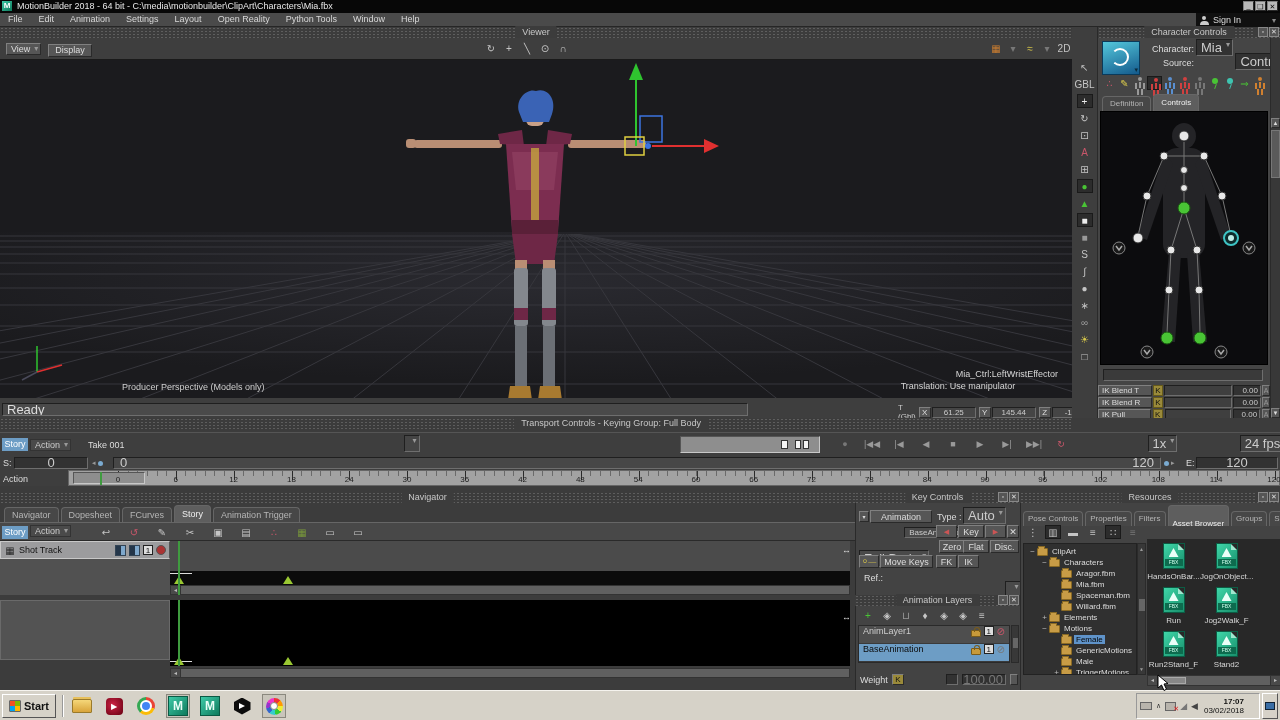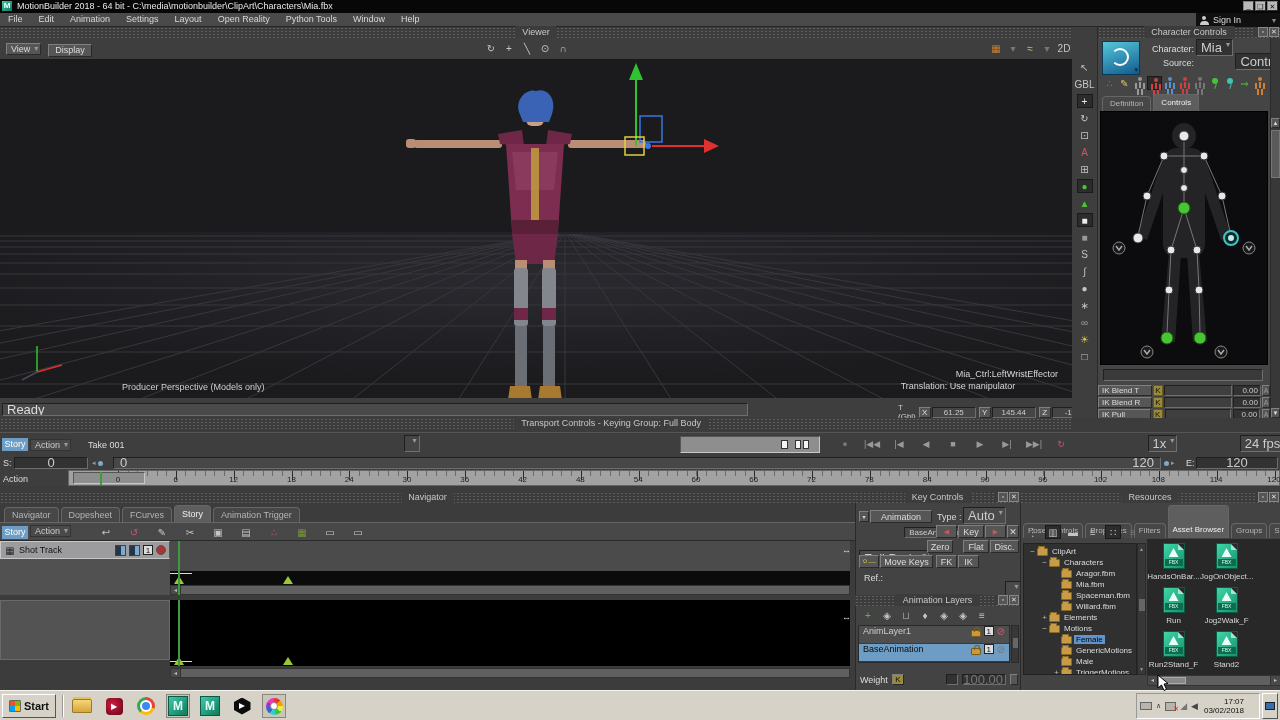--- a/index.html
+++ b/index.html
@@ -594,21 +594,21 @@
     <span class="abs btn" style="left:3px;top:8px;width:10px;height:11px;font-size:6px;line-height:10px">▾</span>
     <span class="abs btn" style="left:14px;top:7px;width:62px;height:13px;line-height:12px">Animation</span>
     <span class="abs" style="left:81px;top:9px;color:#ddd">Type :</span>
     <span class="abs sunk drop" style="left:107px;top:7px;width:54px;height:13px;background:#4a4a4a;line-height:11px">Auto</span>
     <span class="abs sunk drop" style="left:3px;top:22px;width:74px;height:13px;background:#4a4a4a;line-height:11px;font-size:8px">BaseAnimation</span>
     <span class="abs btn" style="left:80px;top:22px;width:21px;height:13px;font-size:7px;line-height:12px;color:#c55">◀</span>
     <span class="abs btn" style="left:102px;top:22px;width:26px;height:13px;line-height:12px">Key</span>
     <span class="abs btn" style="left:129px;top:22px;width:21px;height:13px;font-size:7px;line-height:12px;color:#c55">▶</span>
     <span class="abs btn" style="left:151px;top:22px;width:12px;height:13px;line-height:12px;color:#ddd">✕</span>
     <span class="abs sunk drop" style="left:3px;top:37px;width:74px;height:13px;background:#4a4a4a;line-height:11px">Full Body</span>
-    <span class="abs btn" style="left:71px;top:37px;width:26px;height:13px;line-height:12px">Zero</span>
+    <span class="abs btn" style="left:83px;top:37px;width:26px;height:13px;line-height:12px">Zero</span>
     <span class="abs btn" style="left:107px;top:37px;width:26px;height:13px;line-height:12px">Flat</span>
     <span class="abs btn" style="left:134px;top:37px;width:29px;height:13px;line-height:12px">Disc.</span>
     <span class="abs btn" style="left:3px;top:52px;width:20px;height:13px;color:#c9b84a;font-size:8px;line-height:11px">⚪—</span>
     <span class="abs btn" style="left:24px;top:52px;width:53px;height:13px;line-height:12px">Move Keys</span>
     <span class="abs btn" style="left:80px;top:52px;width:21px;height:13px;line-height:12px">FK</span>
     <span class="abs btn" style="left:102px;top:52px;width:21px;height:13px;line-height:12px">IK</span>
     <span class="abs btn drop" style="left:124px;top:52px;width:39px;height:13px;line-height:12px;font-size:8px">Sync. All</span>
     <span class="abs" style="left:8px;top:70px;color:#ddd">Ref.:</span>
     <span class="abs sunk drop" style="left:30px;top:68px;width:130px;height:13px;background:#4a4a4a"></span>
   </div>
@@ -665,21 +665,21 @@
         <i class="pbx">▫</i>
         <i class="pbx">✕</i>
       </span>
   </div>
   <div class="abs" style="left:1020px;top:503px;width:260px;height:187px;background:#434343;border-left:1px solid #2a2a2a;overflow:hidden">
     <div class="abs tabs" style="left:2px;top:2px">
 
     <span class="tab f8" style="padding:0 4px">Pose Controls</span>
         <span class="tab f8" style="padding:0 4px">Properties</span>
         <span class="tab f8" style="padding:0 4px">Filters</span>
-        <span class="tab f8 active" style="padding:16px 4px">Asset Browser</span>
+        <span class="tab f8 active" style="padding:10px 4px">Asset Browser</span>
         <span class="tab f8" style="padding:0 4px">Groups</span>
         <span class="tab f8" style="padding:0 4px">Sets</span>
       </div>
     <div class="abs row" style="left:4px;top:22px;gap:4px">
 
     <span class="ic cw">⋮</span>
         <span class="ic cw act">▥</span>
         <span class="ic cw">▬</span>
         <span class="ic cw">≡</span>
         <span class="ic cw act">∷</span>
@@ -833,21 +833,21 @@
           <i class="inner" style="font-style:normal"></i>
         </span>
       </div>
     <div class="abs row" style="left:1136px;top:2px;width:124px;height:26px;border:1px solid;border-color:#999 #fff #fff #999;gap:4px;padding:0 3px">
       <span class="kb"></span>
       <span style="color:#333;font-size:7px">∧</span>
       <span class="netic"></span>
       <span style="color:#777;font-size:9px">◢</span>
       <span style="color:#444;font-size:9px">◀</span>
       <span style="margin-left:2px;text-align:right;color:#111;font-size:8px;line-height:9px">
-        <b style="font-weight:normal;display:block">17:07</b>
+        <b style="font-weight:bold;display:block">17:07</b>
         <b style="font-weight:normal;display:block">03/02/2018</b>
       </span>
     </div>
     <span class="abs" style="left:1262px;top:2px;width:16px;height:26px;background:#d6d2c8;border:1px solid;border-color:#fff #555 #555 #fff">
       <i style="position:absolute;left:2px;top:8px;width:10px;height:8px;background:#3a6ea5;border:1px solid #123"></i>
     </span>
   </div>
 
 </div>
 

